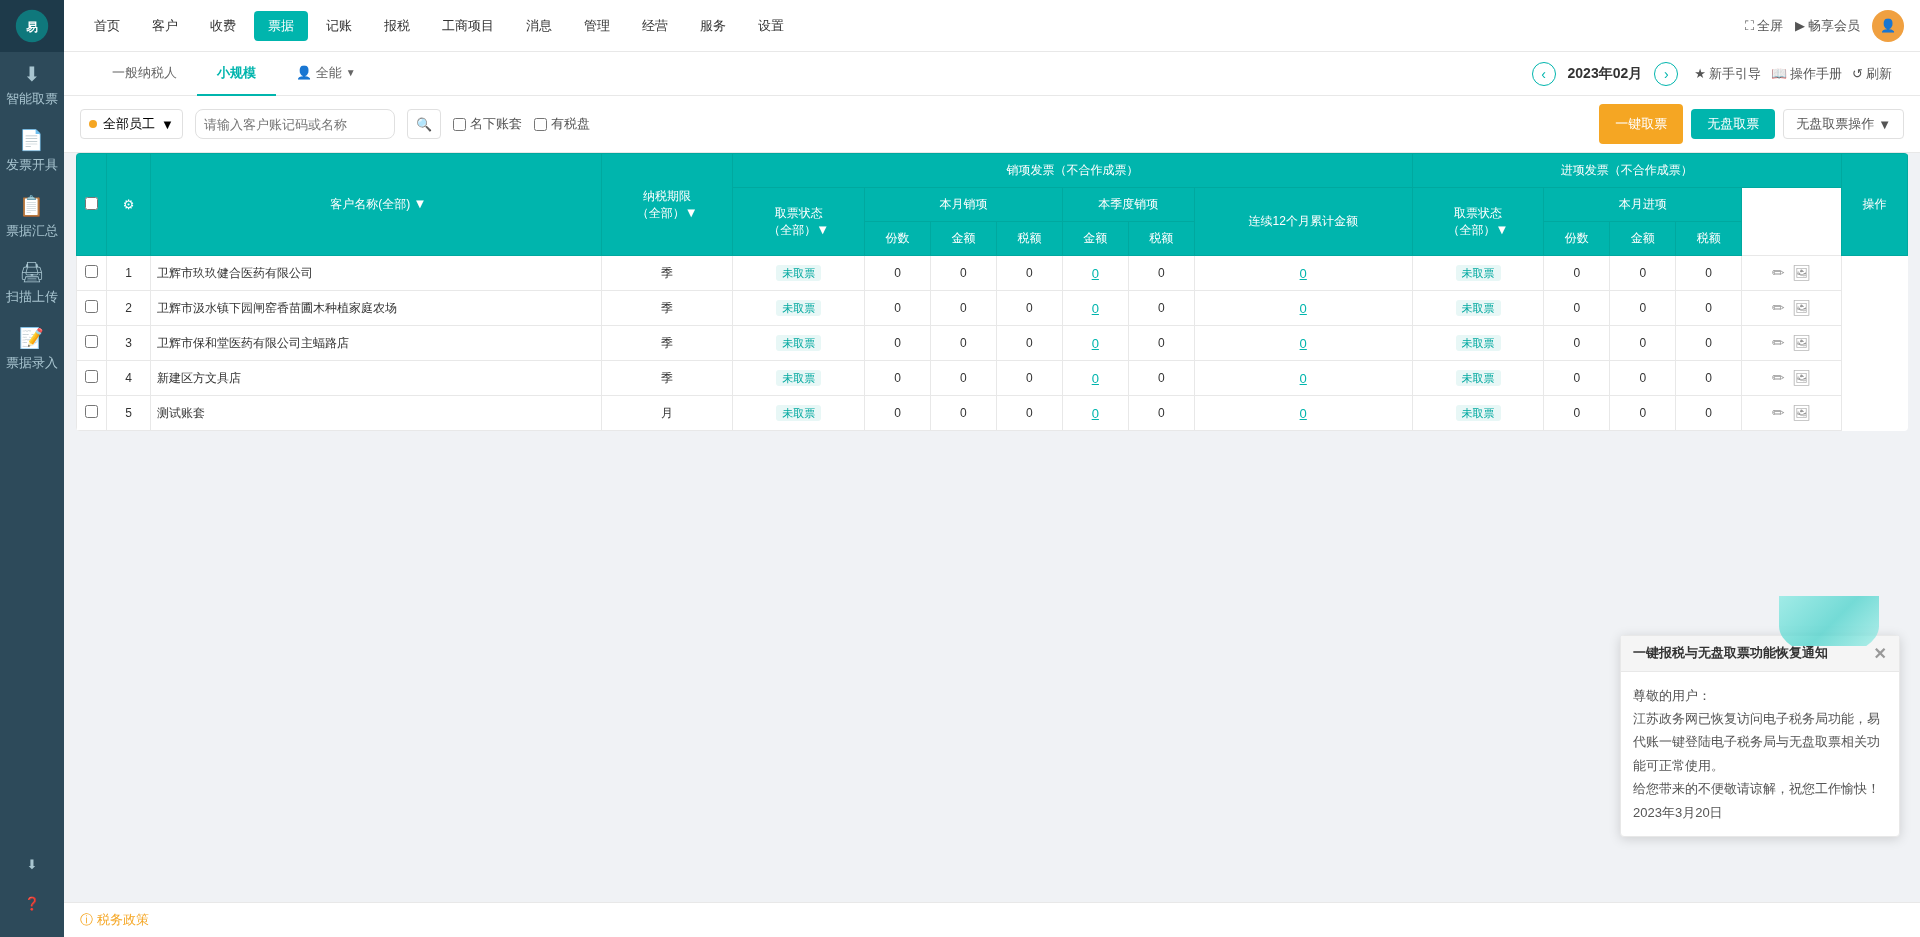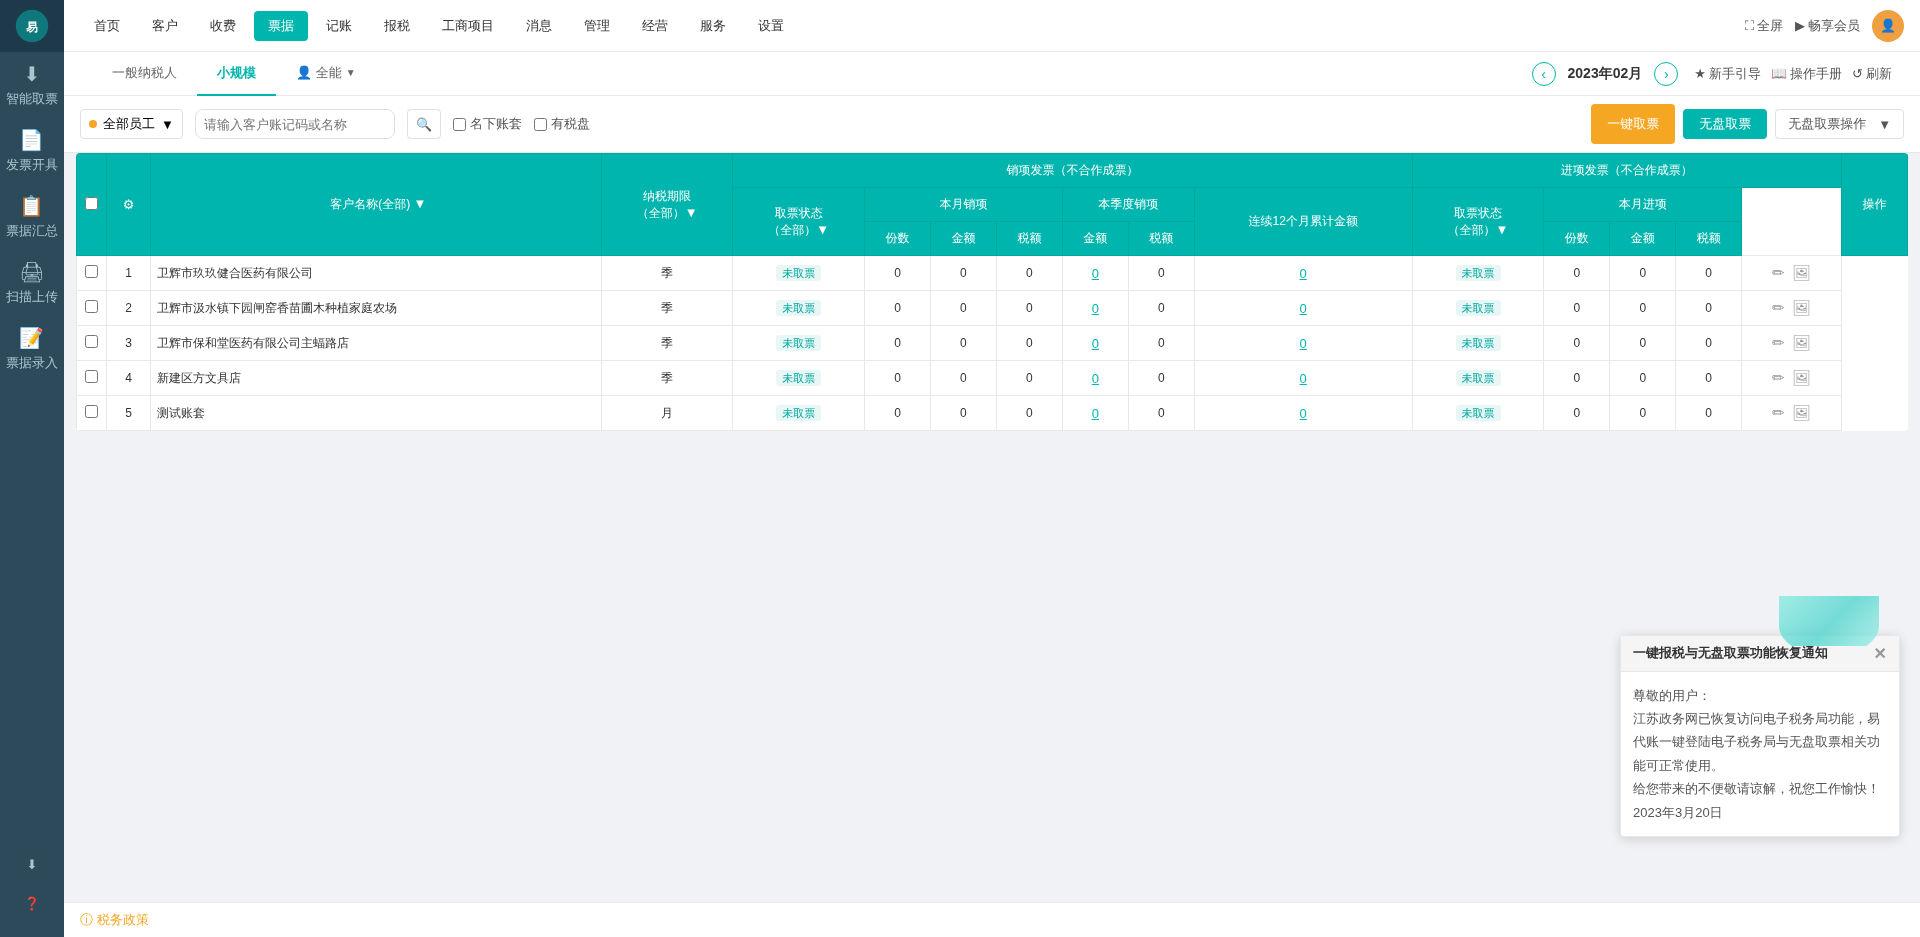--- a/index.html
+++ b/index.html
@@ -256,21 +256,21 @@
     }
     .btn-outline {
       background: #fff;
       color: #555;
       border: 1px solid #e0e0e0;
       border-radius: 4px;
       padding: 6px 12px;
       cursor: pointer;
       font-size: 13px;
       height: 30px;
-      display: flex; align-items: center; gap: 12px;
+      display: flex; align-items: center; gap: 4px;
     }
 
     
     .table-container {
       flex: 1;
       overflow: auto;
       padding: 0 12px 12px;
       background: #f0f2f5;
     }
     .data-table {

